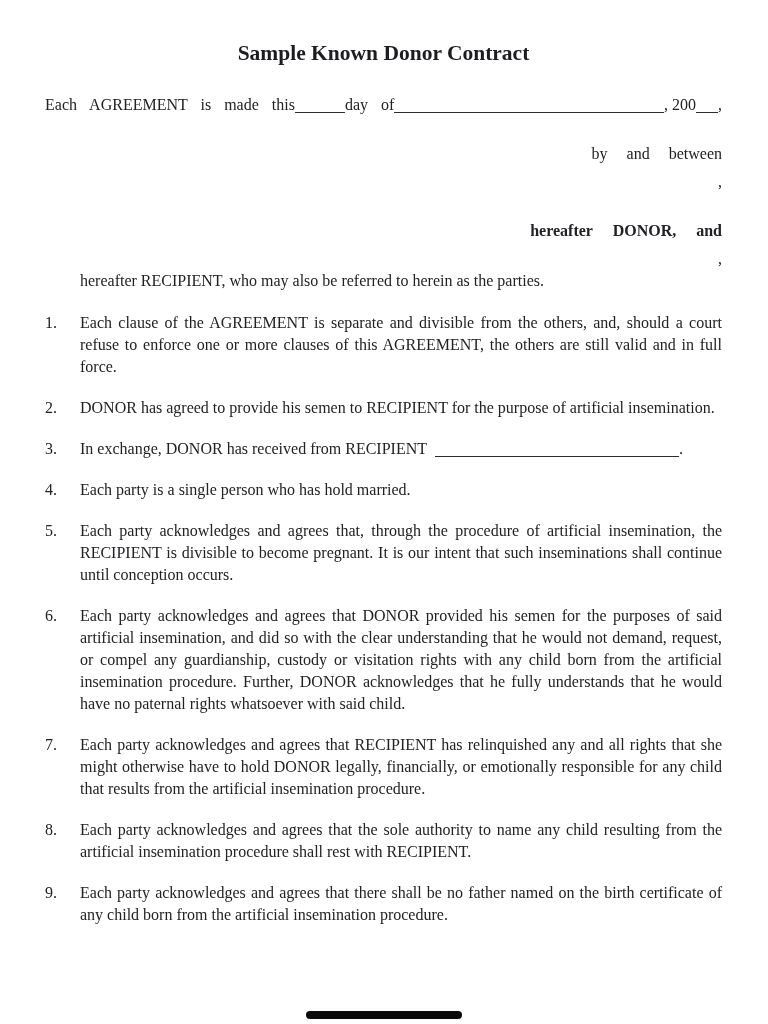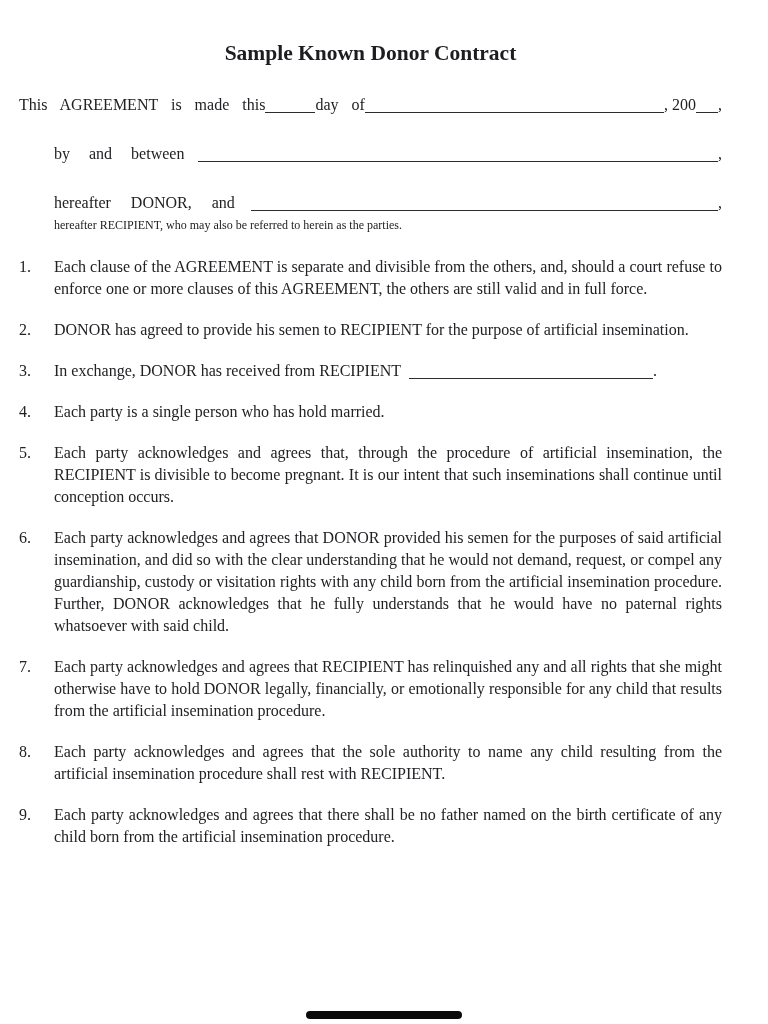--- a/index.html
+++ b/index.html
@@ -9,32 +9,32 @@
   }
   body {
     width: 768px;
     height: 1024px;
     position: relative;
     overflow: hidden;
     font-family: "Liberation Serif", "DejaVu Serif", serif;
     color: #222226;
   }
   .page {
-    padding: 40px 46px 0 19px;
+    padding: 40px 46px 0 45px;
   }
   .doc-title {
     text-align: center;
     font-weight: bold;
     font-size: 21.5px;
     line-height: 26px;
     margin: 0 0 28px 0;
     color: #1d1d21;
   }
   .para {
-    font-size: 12px;
+    font-size: 16px;
     line-height: 22px;
     margin: 0 0 20px 0;
     text-align: justify;
   }
   .preamble {
     padding-left: 35px;
     text-indent: -35px;
   }
   
   .fill-line {
@@ -45,25 +45,25 @@
     white-space: nowrap;
   }
   .fill-line .seg { flex: 0 0 auto; }
   .blank {
     border-bottom: 1.5px solid #2b2b30;
     height: 2px;
     margin-bottom: 3px;
     flex: 0 0 auto;
   }
   .grow { flex: 1 1 auto; }
-  .indent { margin-left: 35px; }
+  .indent { margin-left: 35px; flex-direction: column; }
   .mb-lg { margin-bottom: 27px; }
   .ws-a { word-spacing: 9px; }
   .ws-b { word-spacing: 15px; }
-  .ws-c { word-spacing: 16px; }
+  .ws-c { word-spacing: 16px; font-weight: bold; }
   
   .clause {
     position: relative;
     padding-left: 35px;
     margin: 0 0 19px 0;
     font-size: 16px;
     line-height: 22px;
   }
   .clause .num {
     position: absolute;
@@ -89,21 +89,21 @@
   }
 </style>
 </head>
 <body>
 
 <div class="page">
 
   <h1 class="doc-title">Sample Known Donor Contract</h1>
 
   <div class="fill-line mb-lg">
-    <span class="seg ws-a">This AGREEMENT is made this</span>
+    <span class="seg ws-a">Each AGREEMENT is made this</span>
     <span class="blank w-day"></span>
     <span class="seg ws-a">day of</span>
     <span class="blank grow"></span>
     <span class="seg">, 200</span>
     <span class="blank w-year"></span>
     <span class="seg">,</span>
   </div>
 
   <div class="fill-line indent mb-lg">
     <span class="seg ws-b">by and between</span>

